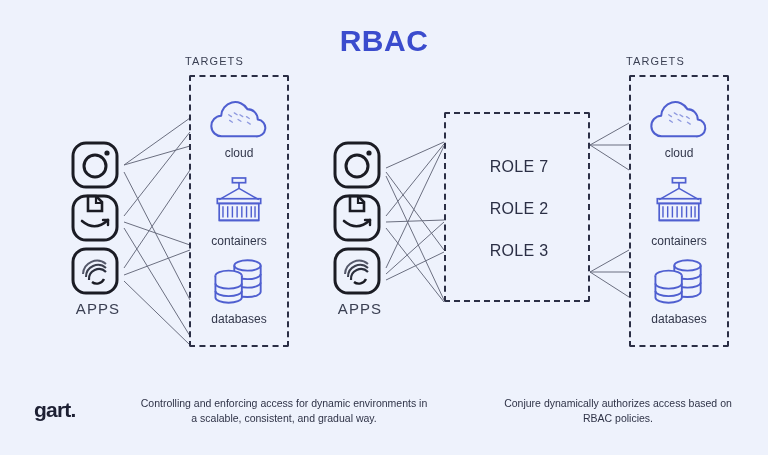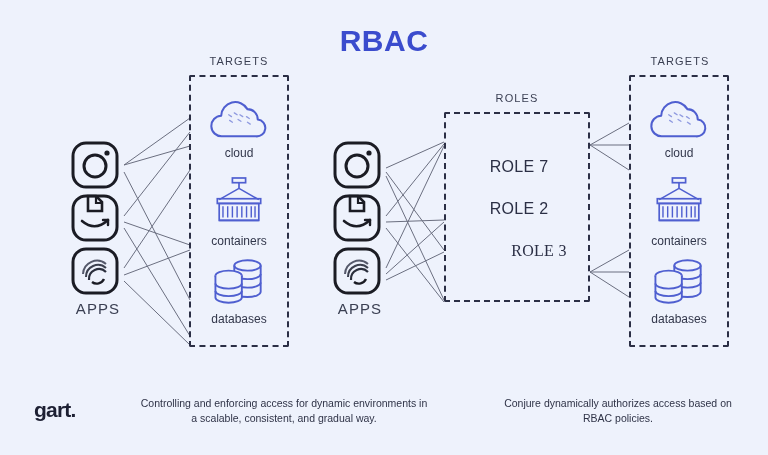--- a/index.html
+++ b/index.html
@@ -33,21 +33,21 @@
     color: #3b4ccd;
     letter-spacing: 0.5px;
   }
 
   
   .box-label {
     position: absolute;
     font-size: 11px;
     letter-spacing: 1.1px;
     color: #3a3f52;
-    text-align: center;
+    text-align: left;
     white-space: nowrap;
   }
 
   
   .dashed-box {
     position: absolute;
     border: 2px dashed #2b2f45;
     border-radius: 2px;
     box-sizing: border-box;
   }
@@ -260,26 +260,25 @@
         <rect x="3" y="3" width="44" height="44" rx="13" ry="13" fill="none" stroke="#1b1c24" stroke-width="3"></rect>
         <path d="M13 28 A14 14 0 0 1 36 18" fill="none" stroke="#55596b" stroke-width="2"></path>
         <path d="M16 31 A12 12 0 0 1 36 22" fill="none" stroke="#3c404f" stroke-width="2"></path>
         <path d="M19 34 A10 10 0 0 1 36 26" fill="none" stroke="#2b2f3d" stroke-width="2.2"></path>
         <path d="M22 36 A8 8 0 0 0 34 33" fill="none" stroke="#1b1c24" stroke-width="2.4"></path>
       </svg>
     </div>
     <div class="apps-label">APPS</div>
   </div>
 
-  <div class="box-label" style="left:442px; top:92px; width:150px;">ROLES</div>
   <div class="dashed-box" style="left:444px; top:112px; width:146px; height:190px;"></div>
 
   <div class="role-row" style="left:444px; top:158px;">ROLE 7</div>
   <div class="role-row" style="left:444px; top:200px;">ROLE 2</div>
-  <div class="role-row" style="left:464px; top:242px;font-family:Liberation Serif, serif;">ROLE 3</div>
+  <div class="role-row" style="left:444px; top:242px;">ROLE 3</div>
 
   <div class="box-label" style="left:626px; top:55px; width:108px;">TARGETS</div>
   <div class="dashed-box" style="left:629px; top:75px; width:100px; height:272px;"></div>
 
   <div class="target-item" style="left:631px; top:96px;">
     <svg viewBox="0 0 70 48" width="66" height="45">
       <path d="M17 43 A11 11 0 0 1 16 21 A15 15 0 0 1 44 14 A11 11 0 0 1 55 25 A9 9 0 0 1 53 43 Z" fill="none" stroke="#4f5fd0" stroke-width="2.2" stroke-linejoin="round"></path>
       <path d="M24 20 L27 22 M30 18 L33 20 M36 20 L39 22 M43 22 L46 24 M25 26 L28 28 M34 25 L37 27 M44 28 L47 30" stroke="#8f9ae0" stroke-width="1.4" stroke-linecap="round"></path>
     </svg>
     <div class="target-caption">cloud</div>

